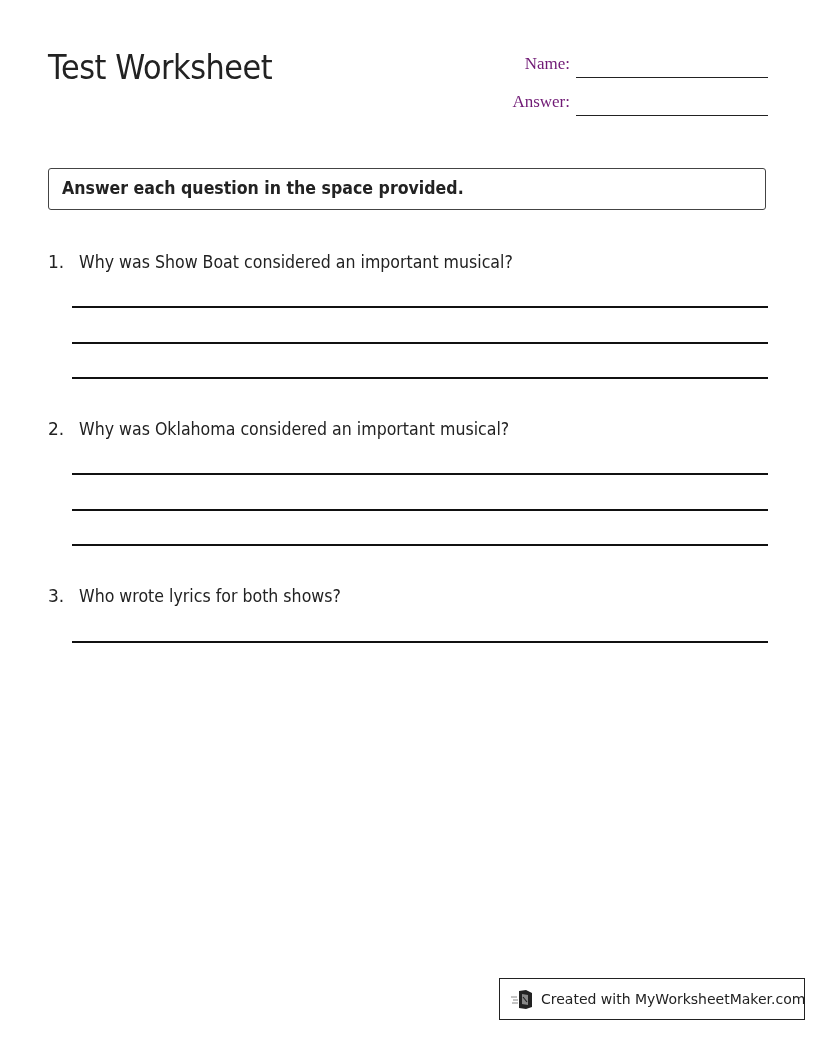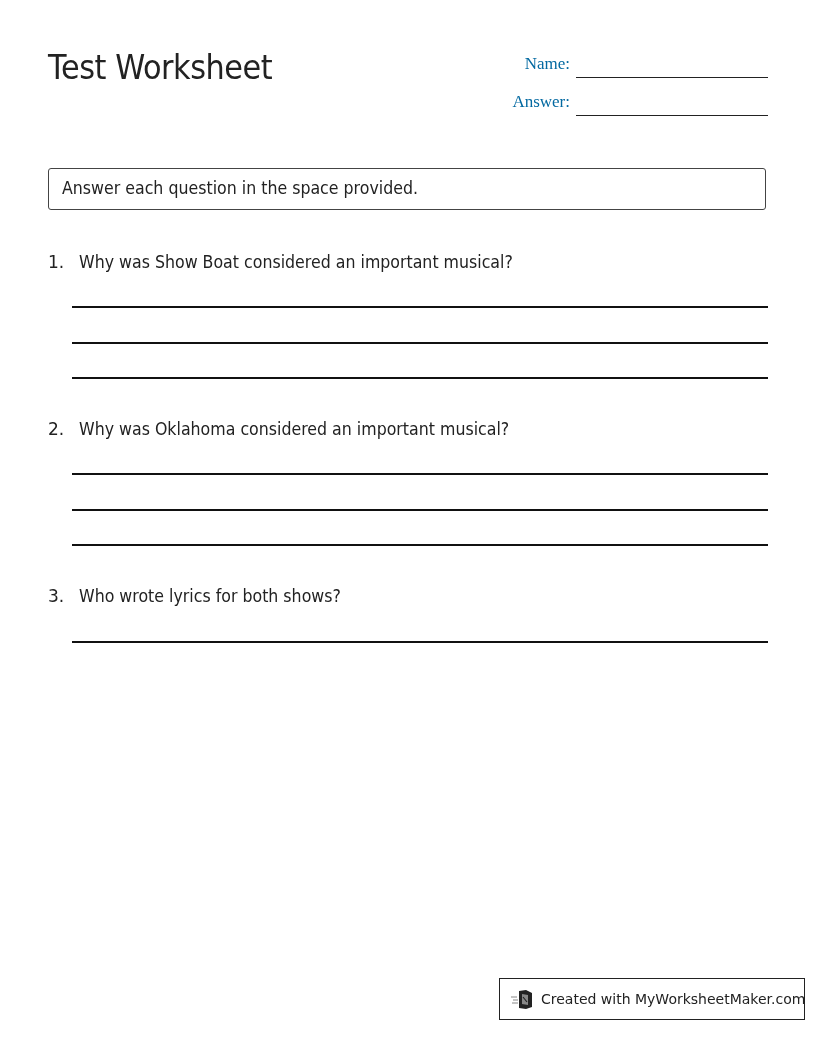--- a/index.html
+++ b/index.html
@@ -8,28 +8,28 @@
     font-family: "DejaVu Sans", sans-serif; color: #222222; overflow: hidden;
   }
   .title {
     position: absolute; left: 48px; top: 48px;
     font-size: 33px; font-weight: normal; letter-spacing: -0.5px; color: #222;
     transform: scaleX(0.92); transform-origin: left top;
   }
   .field { position: absolute; left: 500px; width: 268px; height: 30px; }
   .field .lbl {
     position: absolute; right: 198px; bottom: 4px;
-    font-family: "Liberation Serif", serif; font-size: 17px; color: #0369a1;
+    font-family: "Liberation Serif", serif; font-size: 17px; color: #701a75;
   }
   .field .line {
     position: absolute; left: 76px; right: 0; bottom: 0; border-bottom: 1px solid #222;
   }
   .instr {
     position: absolute; left: 48px; top: 168px; width: 718px; height: 42px;
-    border: 1px solid #444; border-radius: 3px; box-sizing: border-box;
+    border: 1px solid #444; border-radius: 3px; box-sizing: border-box; font-weight: bold;
   }
   .instr span {
     position: absolute; left: 13px; top: 9px; font-size: 17px; color: #222;
     transform: scaleX(0.93); transform-origin: left top; white-space: nowrap;
   }
   .q { position: absolute; left: 48px; font-size: 17px; color: #222; white-space: nowrap; }
   .q .num { position: absolute; left: 0; top: 0; }
   .q .txt { position: absolute; left: 31px; top: 0; transform: scaleX(0.93); transform-origin: left top; }
   .aline { position: absolute; left: 72px; width: 696px; height: 0; border-top: 2px solid #111; }
   .footer {

